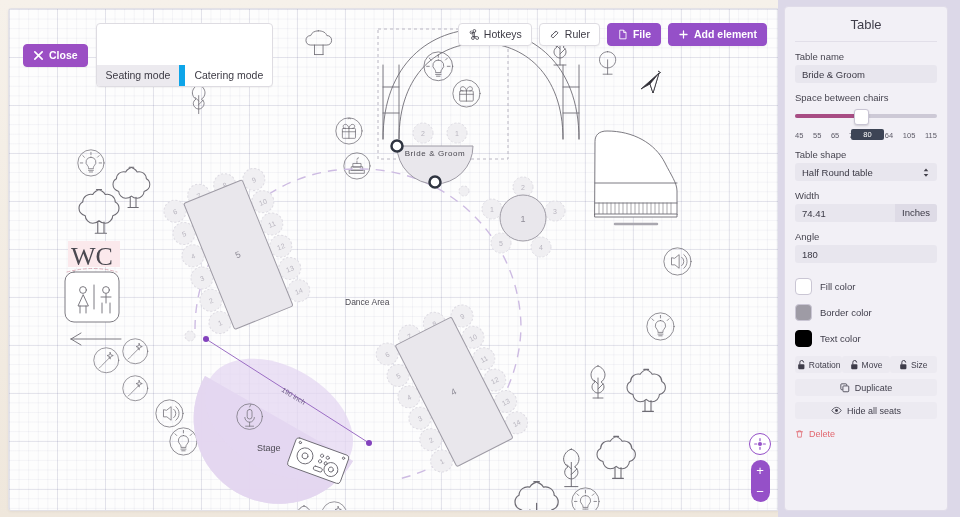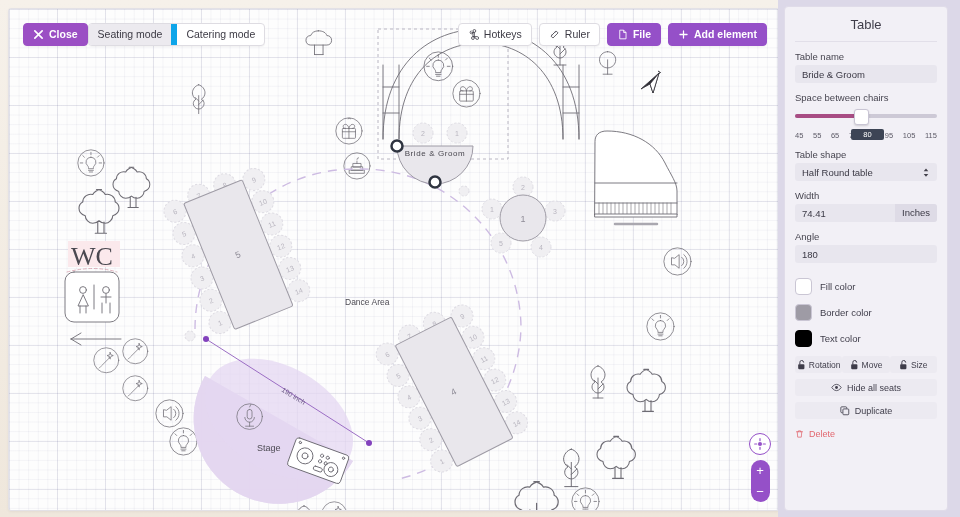--- a/index.html
+++ b/index.html
@@ -33,21 +33,21 @@
       linear-gradient(to bottom, rgba(120,120,160,.07) 1px, transparent 1px),
       linear-gradient(to right, rgba(120,120,160,.14) 1px, transparent 1px),
       linear-gradient(to bottom, rgba(120,120,160,.14) 1px, transparent 1px);
     background-size: 9.6px 9.6px, 9.6px 9.6px, 48px 48px, 48px 48px;
   }
   #canvas-svg { position:absolute; inset:0; }
 
   
   .toolbar-left {
     position: absolute; left: 14px; top: 14px;
-    display: flex; align-items: center; 
+    display: flex; align-items: center; gap: 8px;
     z-index: 40;
   }
   .toolbar-right {
     position: absolute; right: 12px; top: 14px;
     display: flex; align-items: center; gap: 7px;
     z-index: 40;
   }
   .btn {
     display:inline-flex; align-items:center; gap:5px;
     height: 21px; padding: 0 9px;
@@ -63,21 +63,21 @@
   }
   .btn.purple2 {
     background: #9550c8; border-color:#9550c8; color:#fff; font-weight:600;
   }
   .seg {
     display:inline-flex; border:1px solid #dedce2; border-radius:4px;
     overflow:hidden; background:#fff; box-shadow:0 1px 1px rgba(0,0,0,.04);
   }
   .seg > div {
     height:21px; padding:0 9px; font-size:10.5px; line-height:21px;
-    cursor:pointer; color:#3c3a44;
+    cursor:pointer; color:#3c3a44;margin-top:41px;
   }
   .seg > div.active { background:#eceaef; }
   .seg > div + div { border-left:6px solid #0ea5e9;text-align:right; }
   .ic { display:inline-block; width:11px; height:11px; flex:none; }
   .ic svg { display:block; width:100%; height:100%; }
 
   
   .zoom-ctrls {
     position:absolute; right:8px; bottom:8px;
     display:flex; flex-direction:column; align-items:center; gap:5px;
@@ -602,21 +602,21 @@
         <div class="slider-track"></div>
         <div class="slider-fill"></div>
         <div class="slider-knob"></div>
       </div>
       <div class="slider-ticks">
         <span>45</span>
         <span>55</span>
         <span>65</span>
         <span>75</span>
         <span>85</span>
-        <span>95</span>
+        <span>64</span>
         <span>105</span>
         <span>115</span>
         <span class="tick-badge">80</span>
       </div>
 
       <div class="field-label">Table shape</div>
       <div class="inp select">
         <span>Half Round table</span>
         <span class="ic" style="width:8px;height:11px;">
           <svg viewBox="0 0 8 12">
@@ -673,39 +673,39 @@
             <svg viewBox="0 0 10 12">
                 <path d="M3 5V3.2A2 2 0 0 1 7.6 2.6" stroke="#3f3d4a" stroke-width="1.2" fill="none" stroke-linecap="round"></path>
                 <rect x="1" y="5" width="7.5" height="6" rx="1" fill="#3f3d4a"></rect>
               </svg>
           </span>
           <span>Size</span>
         </div>
       </div>
 
       <div class="wide-btn">
+        <span class="ic" style="width:10px;height:10px;">
+          <svg viewBox="0 0 12 12">
+              <rect x="3.5" y="3.5" width="7" height="7" rx="1" stroke="#3f3d4a" stroke-width="1" fill="none"></rect>
+              <path d="M8 3V2a1 1 0 0 0-1-1H2a1 1 0 0 0-1 1v5a1 1 0 0 0 1 1h1" stroke="#3f3d4a" stroke-width="1" fill="none"></path>
+            </svg>
+        </span>
+        <span>Duplicate</span>
+      </div>
+
+      <div class="wide-btn">
         <span class="ic" style="width:11px;height:9px;">
           <svg viewBox="0 0 14 10">
               <path d="M1 5s2.4-4 6-4 6 4 6 4-2.4 4-6 4-6-4-6-4z" stroke="#3f3d4a" stroke-width="1" fill="none"></path>
               <circle cx="7" cy="5" r="1.8" fill="#3f3d4a"></circle>
             </svg>
         </span>
         <span>Hide all seats</span>
       </div>
 
-      <div class="wide-btn">
-        <span class="ic" style="width:10px;height:10px;">
-          <svg viewBox="0 0 12 12">
-              <rect x="3.5" y="3.5" width="7" height="7" rx="1" stroke="#3f3d4a" stroke-width="1" fill="none"></rect>
-              <path d="M8 3V2a1 1 0 0 0-1-1H2a1 1 0 0 0-1 1v5a1 1 0 0 0 1 1h1" stroke="#3f3d4a" stroke-width="1" fill="none"></path>
-            </svg>
-        </span>
-        <span>Duplicate</span>
-      </div>
-
       <div class="del-btn">
         <span class="ic" style="width:9px;height:10px;">
           <svg viewBox="0 0 12 12">
               <path d="M2 3h8M4.5 3V1.8h3V3M3 3l.6 7.2h4.8L9 3" stroke="#e2676f" stroke-width="1" fill="none" stroke-linecap="round"></path>
             </svg>
         </span>
         <span>Delete</span>
       </div>
 
     </div>

